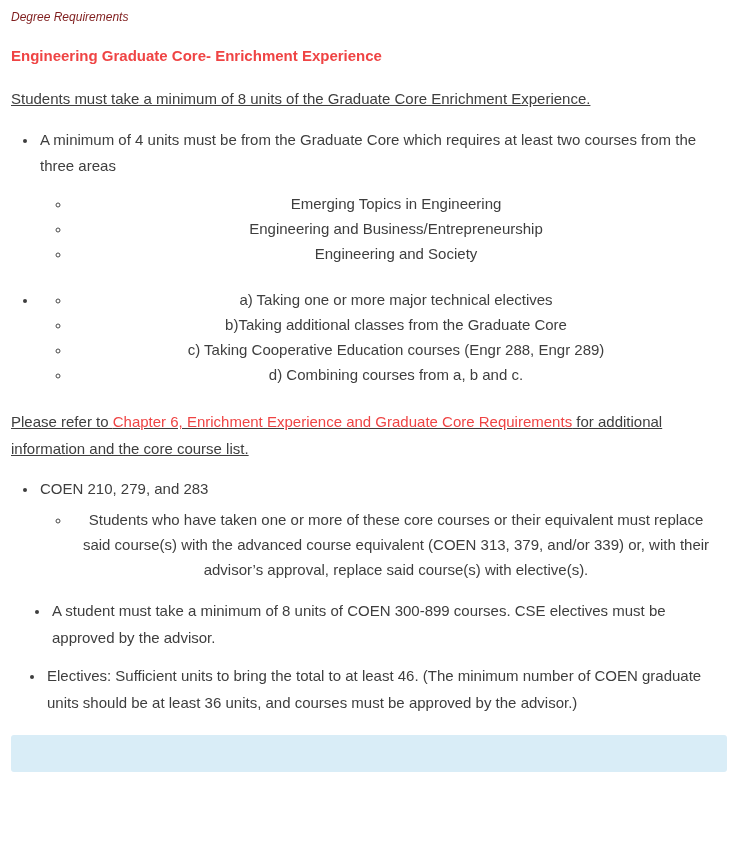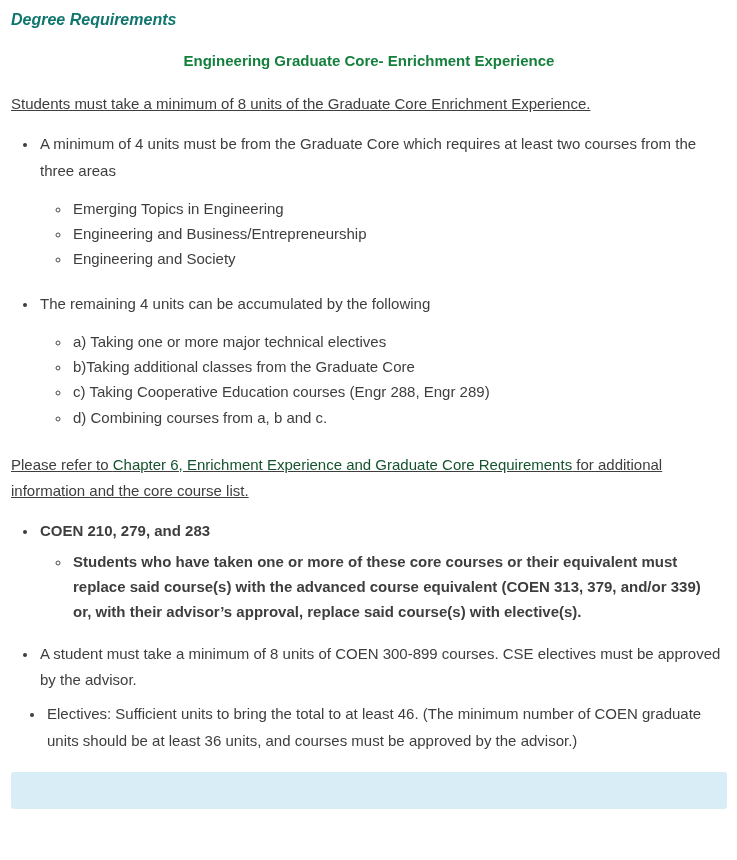--- a/index.html
+++ b/index.html
@@ -8,34 +8,33 @@
     height: 860px;
     overflow: hidden;
     box-sizing: border-box;
     background: #ffffff;
     padding: 10px 10px 0 11px;
     font-family: "Liberation Sans", sans-serif;
     font-size: 15px;
     color: #3e3e3e;
   }
   .doc-title {
-    font-size: 16px;
+    font-size: 12px;
     font-style: italic;
-    font-weight: 700;
-    color: #0f766e;
+    font-weight: 400;
+    color: #7f1d1d;
     margin: 0 0 23px 0;
     line-height: 1.2;
   }
   h2.section-heading {
     font-size: 15px;
     font-weight: 700;
-    color: #15803d;
+    color: #ef4444;
     margin: 0 0 21px 0;
     line-height: 1.2;
-    text-align: center;
   }
   p.body-text {
     margin: 0 0 12px 0;
     line-height: 1.75;
     text-decoration: underline;
   }
   ul { margin: 0; }
   ul.level1 {
     list-style-type: disc;
     padding-left: 27px;
@@ -43,30 +42,31 @@
   }
   ul.level1 > li {
     line-height: 1.78;
     padding-left: 2px;
   }
   ul.level1 > li::marker { color: #3e3e3e; font-size: 13px; }
   ul.level2 {
     list-style-type: circle;
     padding-left: 31px;
     margin: 11px 8px 20px 0;
+    text-align: center;
   }
   ul.level2 > li {
     line-height: 1.68;
     padding-left: 2px;
   }
   ul.level2 > li::marker { color: #4a4a4a; font-size: 13px; }
-  ul.tight { margin-bottom: 16px; font-weight: bold; }
+  ul.tight { margin-bottom: 16px; }
   ul.tight ul.level2 { margin-bottom: 6px; }
   a.text-link {
-    color: #14532d;
+    color: #ef4444;
     text-decoration: none;
     cursor: pointer;
   }
   .note-box {
     margin-top: 15px;
     background: #d9edf7;
     border-radius: 3px;
     padding: 17px 24px 20px 18px;
     display: flex;
     align-items: flex-start;
@@ -89,21 +89,20 @@
   <ul class="level1">
     <li>
       <span>A minimum of 4 units must be from the Graduate Core which requires at least two courses from the three areas</span>
       <ul class="level2">
         <li>Emerging Topics in Engineering</li>
         <li>Engineering and Business/Entrepreneurship</li>
         <li>Engineering and Society</li>
       </ul>
     </li>
     <li>
-      <span>The remaining 4 units can be accumulated by the following</span>
       <ul class="level2">
         <li>a) Taking one or more major technical electives</li>
         <li>b)Taking additional classes from the Graduate Core</li>
         <li>c) Taking Cooperative Education courses (Engr 288, Engr 289)</li>
         <li>d) Combining courses from a, b and c.</li>
       </ul>
     </li>
   </ul>
 
   <p class="body-text"><span>Please refer to </span><a class="text-link">Chapter 6, Enrichment Experience and Graduate Core Requirements</a><span> for additional information and the core course list.</span></p>
@@ -113,21 +112,21 @@
     <li>
       <span>COEN 210, 279, and 283</span>
       <ul class="level2" style="margin-top:4px;">
         <li>Students who have taken one or more of these core courses or their equivalent must replace said course(s) with the advanced course equivalent (COEN 313, 379, and/or 339) or, with their advisor’s approval, replace said course(s) with elective(s).</li>
       </ul>
     </li>
   </ul>
 
 
   <ul class="level1" style="margin-bottom:18px;">
-    <li style="margin:0;">A student must take a minimum of 8 units of COEN 300-899 courses. CSE electives must be approved by the advisor.</li>
+    <li style="margin:12px;">A student must take a minimum of 8 units of COEN 300-899 courses. CSE electives must be approved by the advisor.</li>
     <li style="margin:7px;">Electives: Sufficient units to bring the total to at least 46. (The minimum number of COEN graduate units should be at least 36 units, and courses must be approved by the advisor.)</li>
   </ul>
 
   <div class="note-box">
     
     
   </div>
 
 </div>
 

